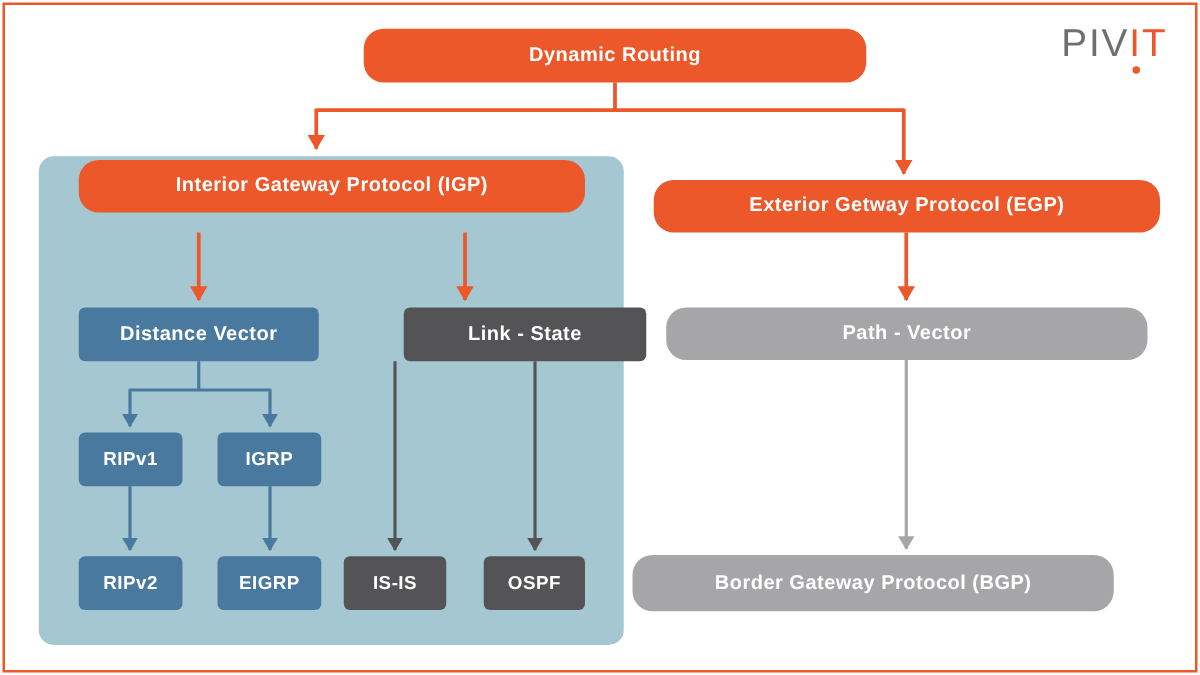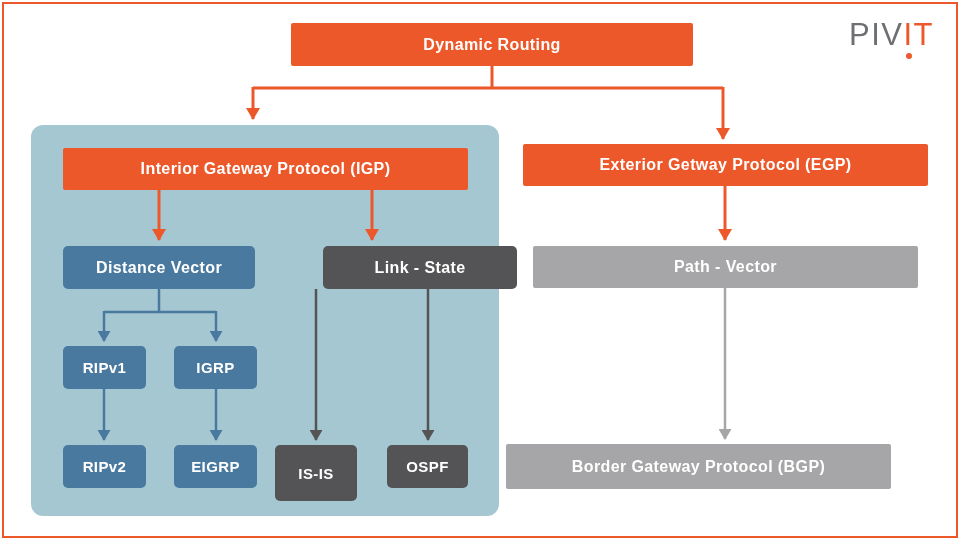--- a/index.html
+++ b/index.html
@@ -42,42 +42,42 @@
   .node {
     position: absolute;
     z-index: 3;
     display: flex;
     align-items: center;
     justify-content: center;
     color: #ffffff;
     font-weight: 700;
     font-size: 15px;
     letter-spacing: 0.4px;
-    border-radius: 2px;
+    border-radius: 16px;
     box-sizing: border-box;
     text-align: center;
   }
   .node.lg { font-size: 16px; }
   .orange { background: #EC582A; }
   .steel  { background: #49799E; border-radius: 5px; }
   .dark   { background: #545456; border-radius: 5px; }
   .lgray  { background: #A6A6A8; }
 
   
   .n-root  { left: 291px; top: 23px;  width: 402px; height: 43px; }
-  .n-igp   { left: 63px;  top: 148px; width: 405px; height: 42px; }
+  .n-igp   { left: 63px;  top: 128px; width: 405px; height: 42px; }
   .n-egp   { left: 523px; top: 144px; width: 405px; height: 42px; }
   .n-dv    { left: 63px;  top: 246px; width: 192px; height: 43px; }
   .n-ls    { left: 275px; top: 246px; width: 194px; height: 43px; margin-left: 48px; }
   .n-pv    { left: 533px; top: 246px; width: 385px; height: 42px; }
   .n-ripv1 { left: 63px;  top: 346px; width: 83px;  height: 43px; }
   .n-igrp  { left: 174px; top: 346px; width: 83px;  height: 43px; }
   .n-ripv2 { left: 63px;  top: 445px; width: 83px;  height: 43px; }
   .n-eigrp { left: 174px; top: 445px; width: 83px;  height: 43px; }
-  .n-isis  { left: 275px; top: 445px; width: 82px;  height: 56px; }
+  .n-isis  { left: 275px; top: 445px; width: 82px;  height: 43px; }
   .n-ospf  { left: 387px; top: 445px; width: 81px;  height: 43px; }
   .n-bgp   { left: 506px; top: 444px; width: 385px; height: 45px; }
 
   
   .logo {
     position: absolute;
     top: 19px;
     right: 26px;
     z-index: 4;
     font-size: 31px;

